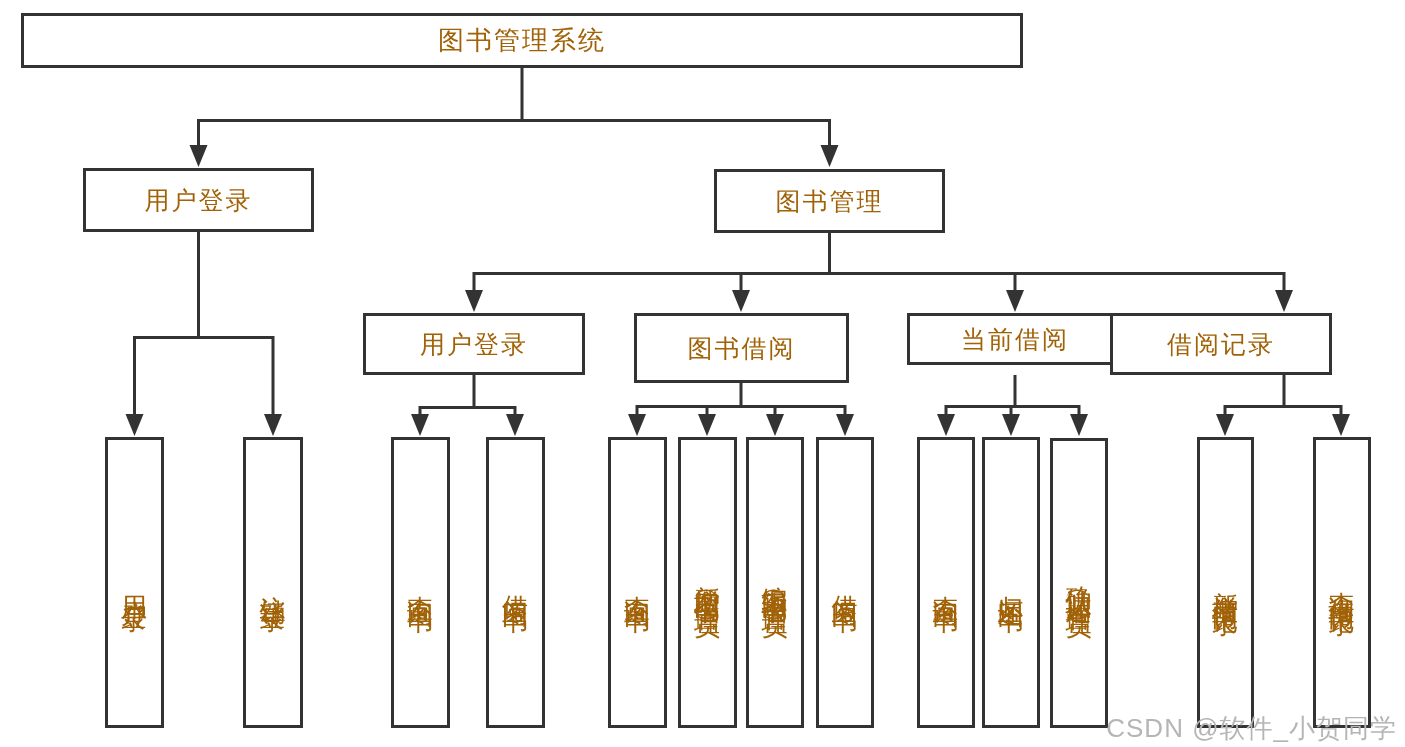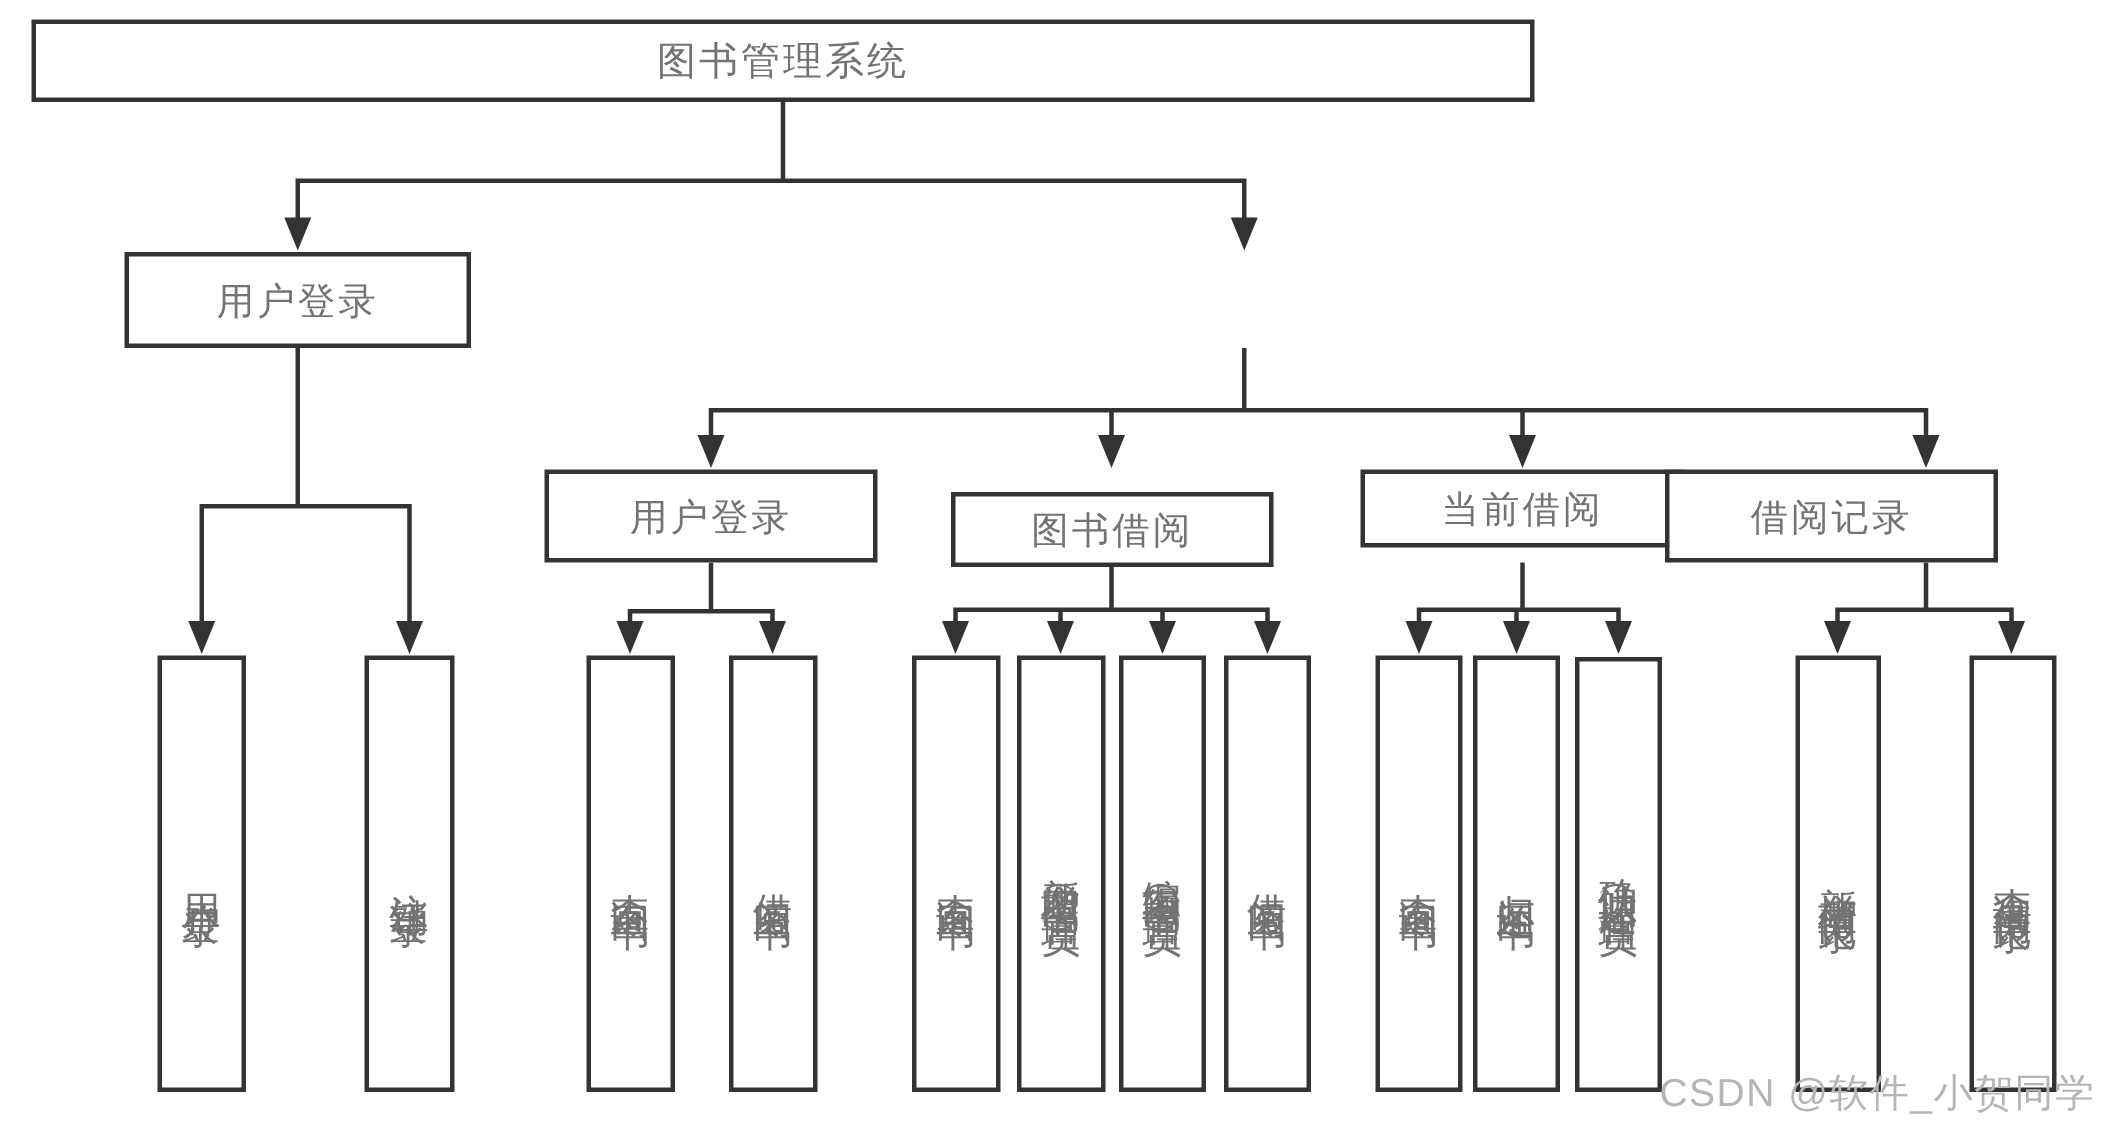--- a/index.html
+++ b/index.html
@@ -11,21 +11,21 @@
     font-family:"Liberation Sans","DejaVu Sans",sans-serif;
     overflow:hidden;
   }
   .connectors{position:absolute;left:0;top:0;width:1405px;height:747px;pointer-events:none;}
   .box{
     position:absolute;
     background:#ffffff;
     border:3px solid #333333;
     box-sizing:border-box;
     display:flex;align-items:center;justify-content:center;
-    color:#737373;
+    color:#a16207;
     z-index:2;
   }
   .hlabel{font-size:25px;letter-spacing:2px;white-space:nowrap;}
   .rootlabel{font-size:26px;letter-spacing:2px;white-space:nowrap;}
   .leaf .vlabel{
     writing-mode:vertical-rl;
     text-orientation:mixed;
     font-size:26px;
     line-height:1;
     letter-spacing:4px;
@@ -86,25 +86,28 @@
     </g>
   </svg>
 
   <div class="box" style="left:21px;top:13px;width:1002px;height:55px">
     <span class="rootlabel">图书管理系统</span>
   </div>
 
   <div class="box" style="left:83px;top:168px;width:231px;height:64px">
     <span class="hlabel">用户登录</span>
   </div>
+  <div class="box" style="left:714px;top:169px;width:231px;height:64px">
+    <span class="hlabel">图书管理</span>
+  </div>
 
   <div class="box" style="left:363px;top:313px;width:222px;height:62px">
     <span class="hlabel">用户登录</span>
   </div>
-  <div class="box" style="left:634px;top:328px;width:215px;height:50px">
+  <div class="box" style="left:634px;top:313px;width:215px;height:70px">
     <span class="hlabel">图书借阅</span>
   </div>
   <div class="box" style="left:907px;top:313px;width:216px;height:52px">
     <span class="hlabel">当前借阅</span>
   </div>
   <div class="box" style="left:1110px;top:313px;width:222px;height:62px">
     <span class="hlabel">借阅记录</span>
   </div>
 
   <div class="box leaf" style="left:105px;top:437px;width:59px;height:291px">

